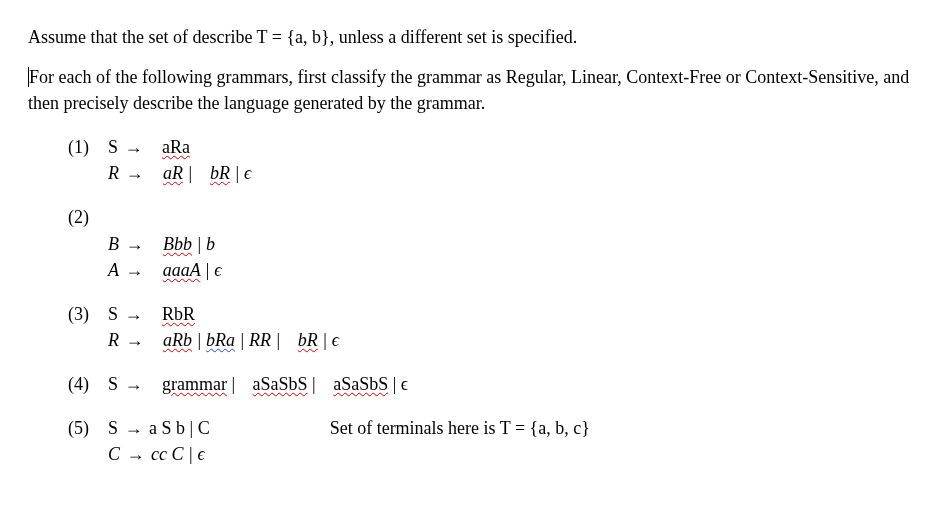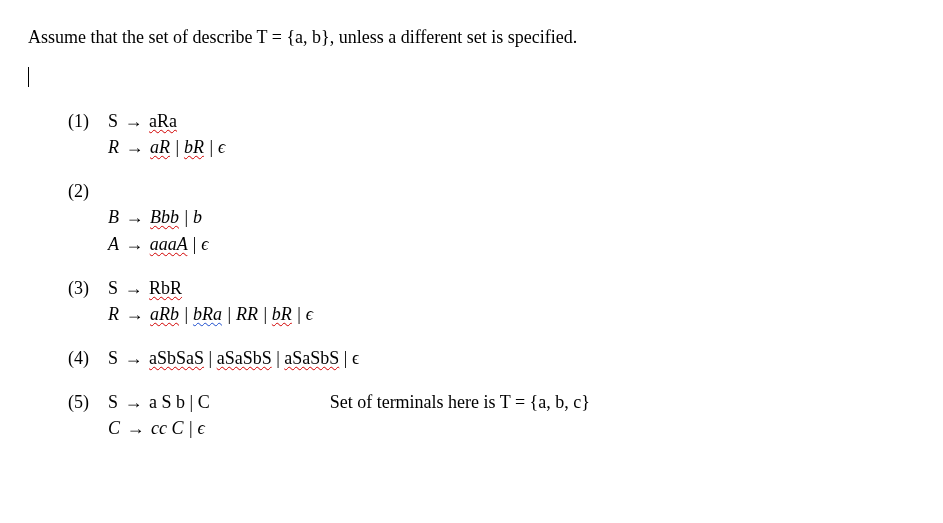--- a/index.html
+++ b/index.html
@@ -46,20 +46,21 @@
       margin-left: 120px;
       text-align: center;
     }
     .rs {
       
       text-decoration-line: underline;
       text-decoration-style: wavy;
       text-decoration-color: #d10000;
       text-decoration-thickness: 1.2px;
       text-underline-offset: 2px;
+      margin-left: 13px;
     }
     .bs {
       
       text-decoration-line: underline;
       text-decoration-style: wavy;
       text-decoration-color: #1a4bcc;
       text-decoration-thickness: 1.2px;
       text-underline-offset: 2px;
     }
     .arrow {
@@ -67,21 +68,21 @@
     }
   </style>
 </head>
 <body>
 
 <div class="para">
   <span>Assume that the set of describe T = {a, b}, unless a different set is specified.</span>
 </div>
 
 <div class="para">
-  <span class="cursor"></span>
+  <span class="cursor"></span><span>For each of the following grammars, first classify the grammar as Regular, Linear, Context-Free or Context-Sensitive, and then precisely describe the language generated by the grammar.</span>
 </div>
 
 <div class="problems" id="problems-container">
     <div class="problem">
       <div class="header-row">
         <span class="num">(1)</span>
         <span><span>S </span><span class="arrow">→ </span><span><span class="rs">aRa</span></span></span>
       </div>
       <div class="sub-line"><span>R </span><span class="arrow">→ </span><span><span class="rs">aR</span><span> | </span><span class="rs">bR</span><span> | </span><span>ϵ</span></span></div>
     </div>
@@ -95,21 +96,21 @@
     <div class="problem">
       <div class="header-row">
         <span class="num">(3)</span>
         <span><span>S </span><span class="arrow">→ </span><span><span class="rs">RbR</span></span></span>
       </div>
       <div class="sub-line"><span>R </span><span class="arrow">→ </span><span><span class="rs">aRb</span><span> | </span><span class="bs">bRa</span><span> | </span><span>RR</span><span> | </span><span class="rs">bR</span><span> | </span><span>ϵ</span></span></div>
     </div>
     <div class="problem">
       <div class="header-row">
         <span class="num">(4)</span>
-        <span><span>S </span><span class="arrow">→ </span><span><span class="rs">aSbSaS</span><span> | </span><span class="rs">aSaSbS</span><span> | </span><span class="rs">aSaSbS</span><span> | </span><span>ϵ</span></span></span>
+        <span><span>S </span><span class="arrow">→ </span><span><span class="rs">grammar</span><span> | </span><span class="rs">aSaSbS</span><span> | </span><span class="rs">aSaSbS</span><span> | </span><span>ϵ</span></span></span>
       </div>
     </div>
     <div class="problem">
       <div class="header-row note-row">
         <span class="num">(5)</span>
         <span><span>S </span><span class="arrow">→ </span><span><span>a S b</span><span> | </span><span>C</span></span></span>
         <span class="note">Set of terminals here is T = {a, b, c}</span>
       </div>
       <div class="sub-line"><span>C </span><span class="arrow">→ </span><span><span>cc C</span><span> | </span><span>ϵ</span></span></div>
     </div>

